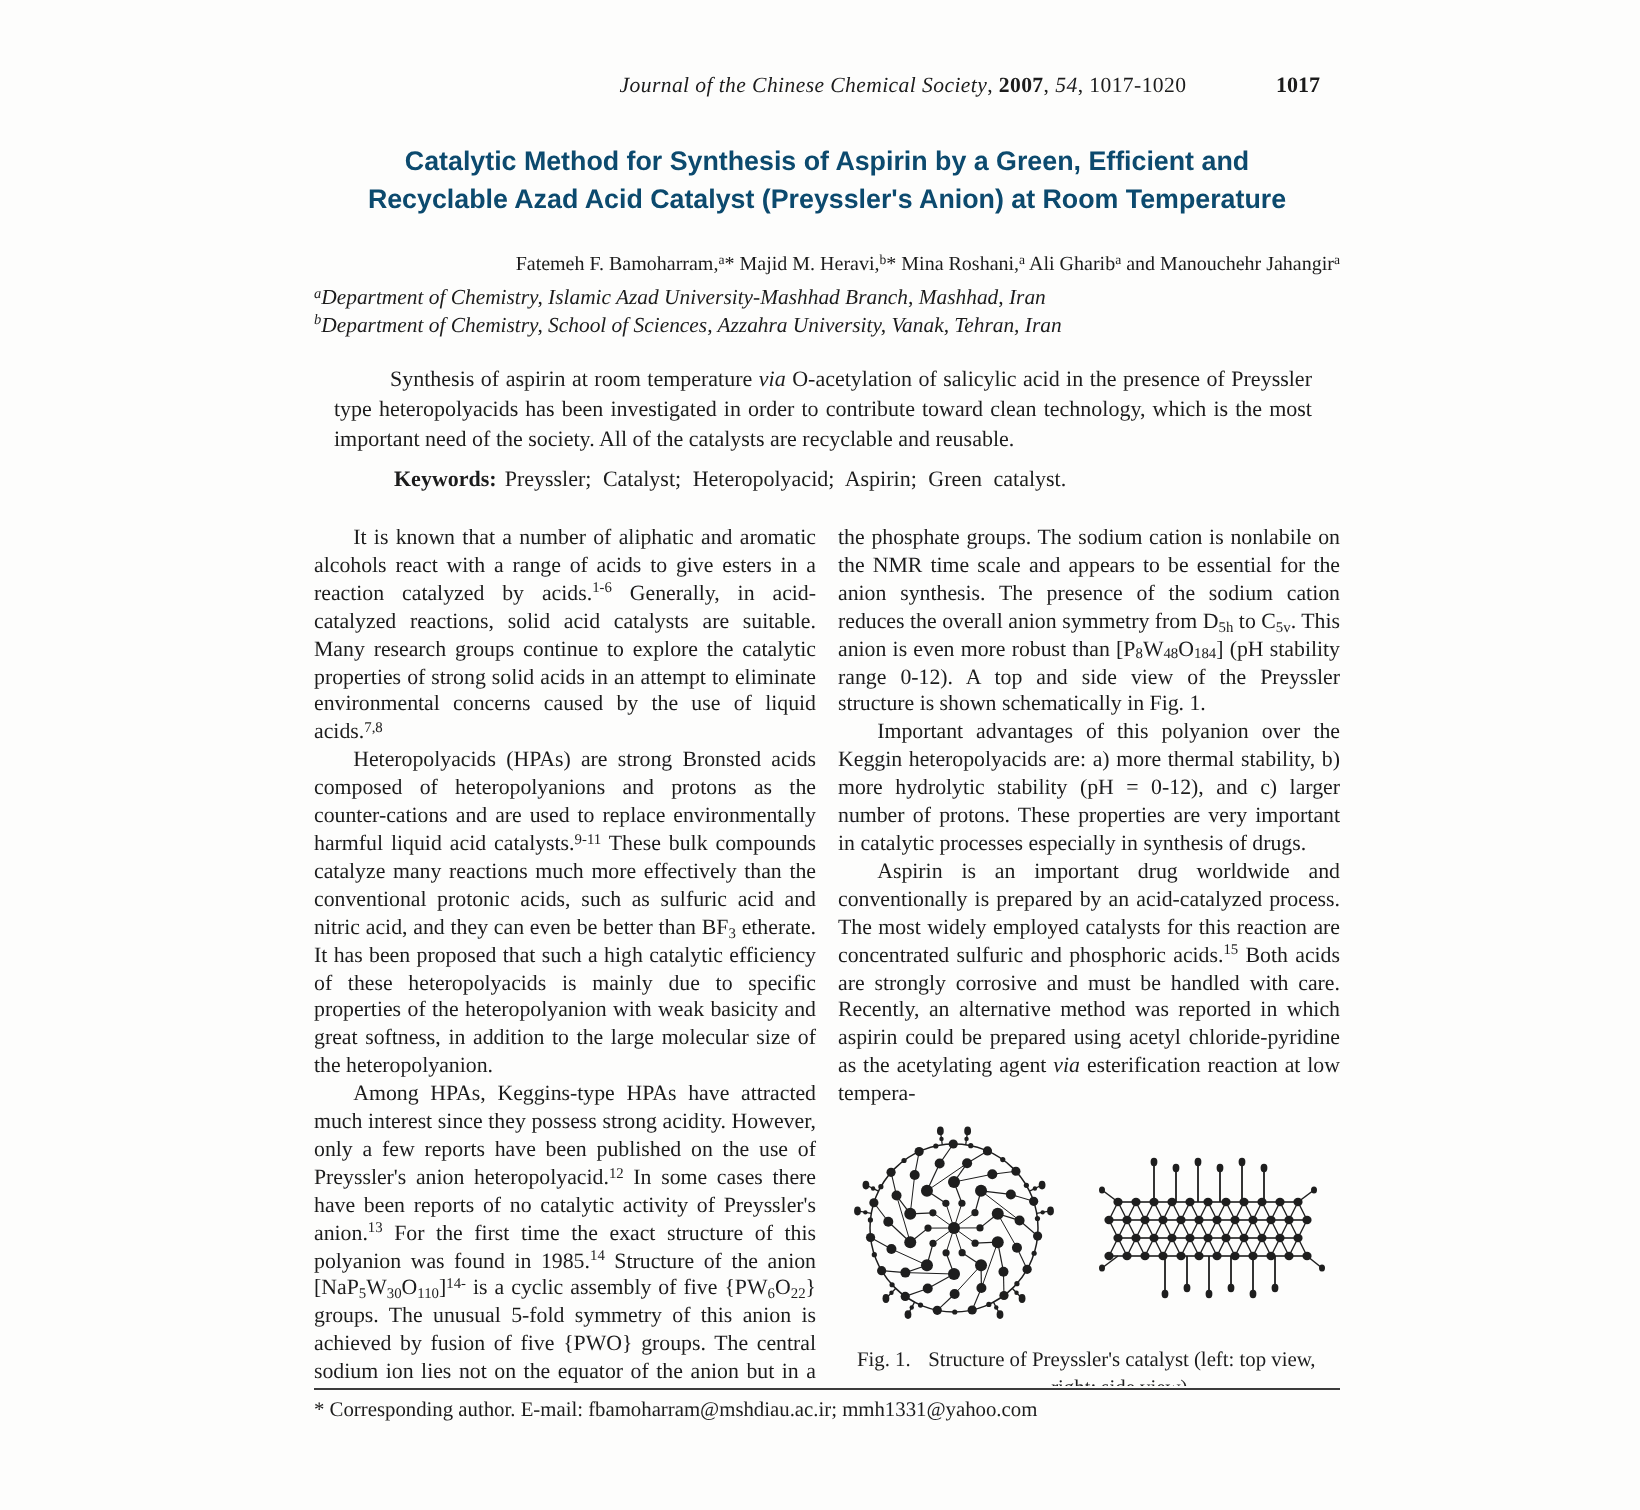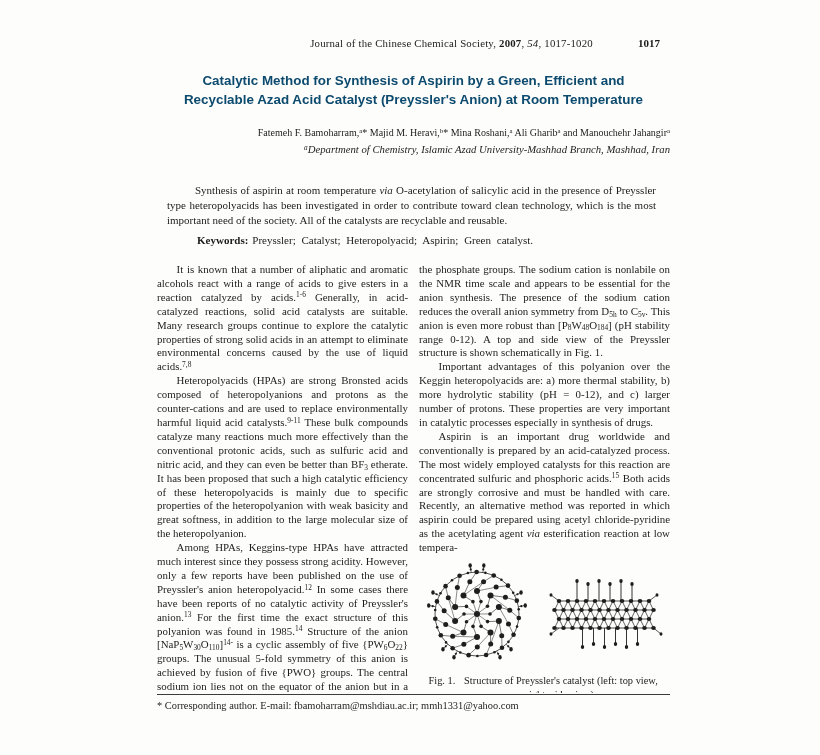--- a/index.html
+++ b/index.html
@@ -8,39 +8,39 @@
     font-family:"Liberation Serif","DejaVu Serif",serif;color:#1c1c1c;
     overflow:hidden;
   }
   .content{position:absolute;left:157px;top:0;width:513px;}
 
   
   .journal-header{
     position:absolute;left:0;top:37px;width:513px;text-align:center;
     font-size:10.8px;letter-spacing:.2px;transform:translateX(38px);
   }
-  .journal-header .jname{}
+  .journal-header .jname{font-style:italic;}
   .journal-header .jyear{font-weight:bold;}
   .journal-header .jvol{font-style:italic;}
   .page-number{
     position:absolute;right:10px;top:37px;font-size:11px;font-weight:bold;
   }
 
   
   .paper-title{
     position:absolute;left:0;top:71px;width:513px;text-align:center;
     font-family:"Liberation Sans","DejaVu Sans",sans-serif;
     font-weight:bold;font-size:13.4px;line-height:19px;color:#0c4a6e;
   }
   .authors{
     position:absolute;left:0;top:127px;width:513px;text-align:right;
     font-size:10px;
   }
   .affiliations{
-    position:absolute;left:0;top:143px;width:513px;text-align:right;
+    position:absolute;left:0;top:143px;width:513px;text-align:left;
     font-style:italic;font-size:10.7px;line-height:13.5px;
   }
 
   
   .abstract{
     position:absolute;left:0;top:183px;width:489px;padding:0 14px 0 10px;
     font-size:11px;line-height:15px;text-align:justify;
   }
   .abstract p{margin:0;text-indent:28px;}
   .keywords{
@@ -95,20 +95,21 @@
 
     <div class="paper-title">
       <div>Catalytic Method for Synthesis of Aspirin by a Green, Efficient and</div>
       <div>Recyclable Azad Acid Catalyst (Preyssler's Anion) at Room Temperature</div>
     </div>
 
     <div class="authors">Fatemeh F. Bamoharram,<sup>a</sup>* Majid M. Heravi,<sup>b</sup>* Mina Roshani,<sup>a</sup> Ali Gharib<sup>a</sup> and Manouchehr Jahangir<sup>a</sup></div>
 
     <div class="affiliations">
       <div><sup>a</sup>Department of Chemistry, Islamic Azad University-Mashhad Branch, Mashhad, Iran</div>
+      <div><sup>b</sup>Department of Chemistry, School of Sciences, Azzahra University, Vanak, Tehran, Iran</div>
     </div>
 
     <div class="abstract">
       <p>Synthesis of aspirin at room temperature <i>via</i> O-acetylation of salicylic acid in the presence of Preyssler type heteropolyacids has been investigated in order to contribute toward clean technology, which is the most important need of the society. All of the catalysts are recyclable and reusable.</p>
     </div>
 
     <div class="keywords">
       <span class="kw-label">Keywords:</span><span>Preyssler; Catalyst; Heteropolyacid; Aspirin; Green catalyst.</span>
     </div>
 

